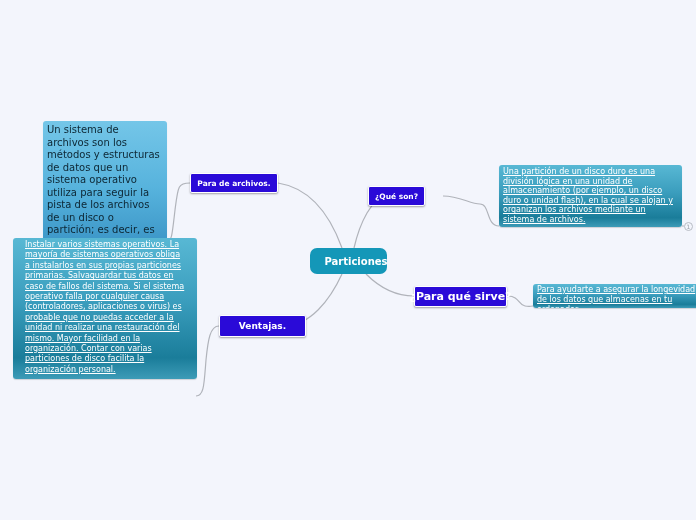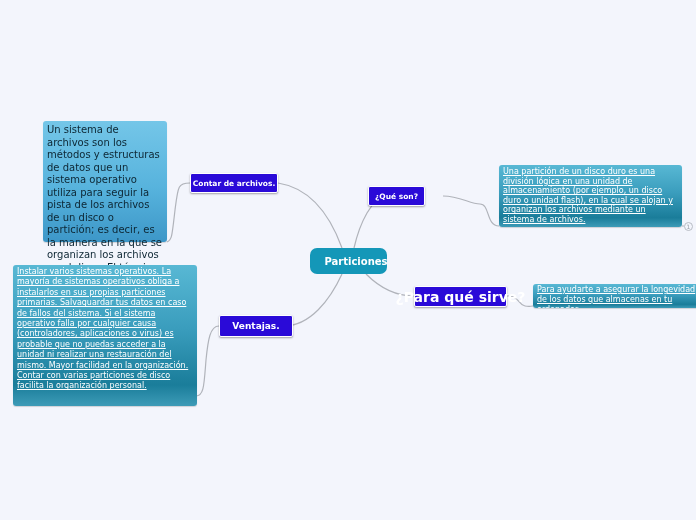--- a/index.html
+++ b/index.html
@@ -106,43 +106,43 @@
 
       <path d="M682 226 L 684 226"></path>
     </g>
   </svg>
 
   <div class="node center">
     <span>Particiones</span>
   </div>
 
   <div class="node topic" style="left:190px; top:173px; width:88px; height:20px; font-size:7.5px;">
-    <span>Contar de archivos.</span>
+    <span>Para de archivos.</span>
   </div>
   <div class="note note-light" style="left:43px; top:121px; width:124px; height:121px; padding:3px 4px; font-size:10px;">
     <span>Un sistema de archivos son los métodos y estructuras de datos que un sistema operativo utiliza para seguir la pista de los archivos de un disco o partición; es decir, es la manera en la que se organizan los archivos en el disco. El término también es utilizado para referirse a una partición o disco que se está utilizando para almacenamiento.</span>
   </div>
 
   <div class="node topic" style="left:368px; top:186px; width:57px; height:20px; font-size:7.5px;">
     <span>¿Qué son?</span>
   </div>
   <div class="note note-dark" style="left:499px; top:165px; width:183px; height:62px; padding:2px 4px; font-size:8px; line-height:1.2;">
     <span>Una partición de un disco duro es una división lógica en una unidad de almacenamiento (por ejemplo, un disco duro o unidad flash), en la cual se alojan y organizan los archivos mediante un sistema de archivos.</span>
   </div>
   <div class="badge">
     <span>1</span>
   </div>
 
-  <div class="node topic" style="left:414px; top:286px; width:93px; height:21px; font-size:14px;">
+  <div class="node topic" style="left:414px; top:286px; width:93px; height:21px; font-size:11px;">
     <span>¿Para qué sirve?</span>
   </div>
   <div class="note note-dark" style="left:533px; top:284px; width:175px; height:24px; padding:1px 4px; font-size:8px; line-height:1.25; overflow:hidden; white-space:normal;">
     <span>Para ayudarte a asegurar la longevidad de los datos que almacenas en tu ordenador</span>
   </div>
 
-  <div class="node topic" style="left:219px; top:315px; width:74px; height:22px; font-size:9px;">
+  <div class="node topic" style="left:219px; top:315px; width:87px; height:22px; font-size:9px;">
     <span>Ventajas.</span>
   </div>
-  <div class="note note-dark" style="left:13px; top:265px; width:184px; height:141px; padding:2px 4px; font-size:8px; line-height:1.3;">
+  <div class="note note-dark" style="left:13px; top:238px; width:184px; height:141px; padding:2px 12px; font-size:8px; line-height:1.3;">
     <span>Instalar varios sistemas operativos. La mayoría de sistemas operativos obliga a instalarlos en sus propias particiones primarias. Salvaguardar tus datos en caso de fallos del sistema. Si el sistema operativo falla por cualquier causa (controladores, aplicaciones o virus) es probable que no puedas acceder a la unidad ni realizar una restauración del mismo. Mayor facilidad en la organización. Contar con varias particiones de disco facilita la organización personal.</span>
   </div>
 
 </div>
 
 </body></html>

